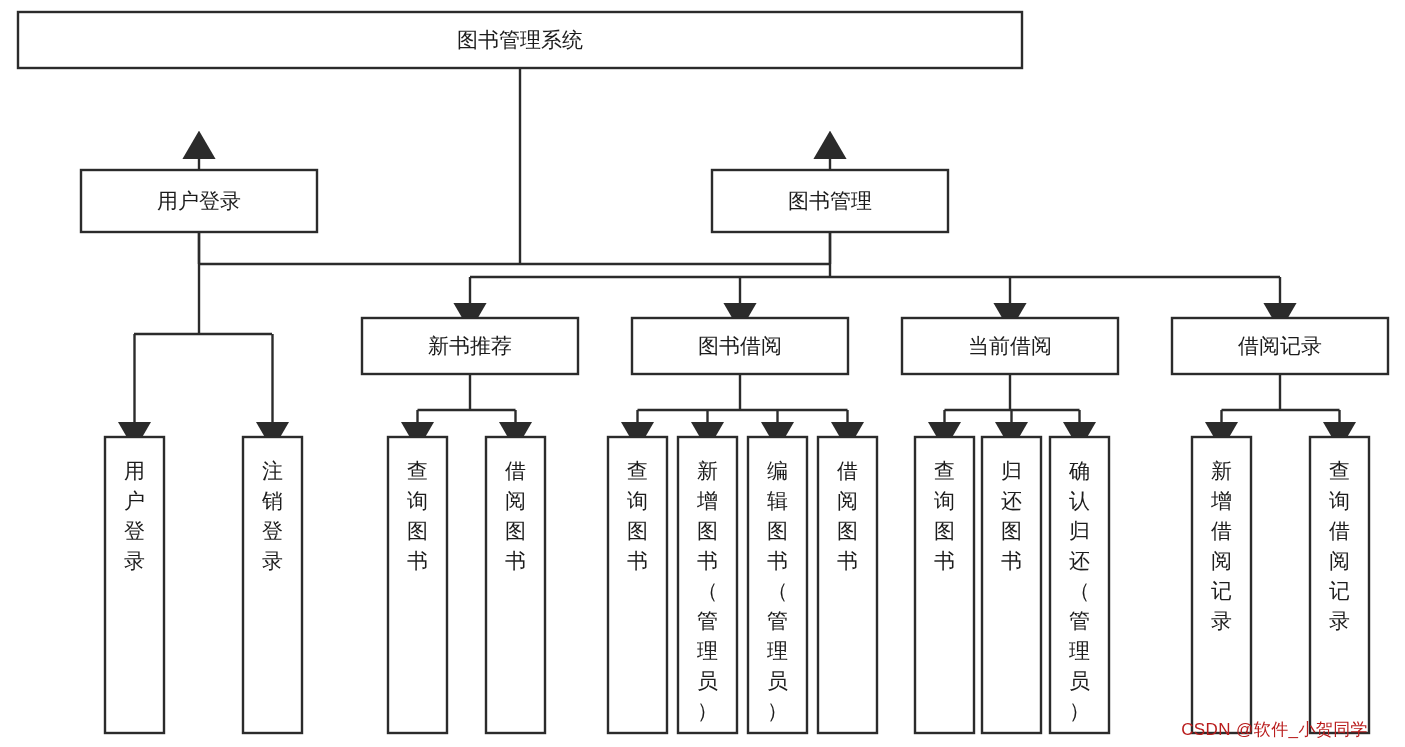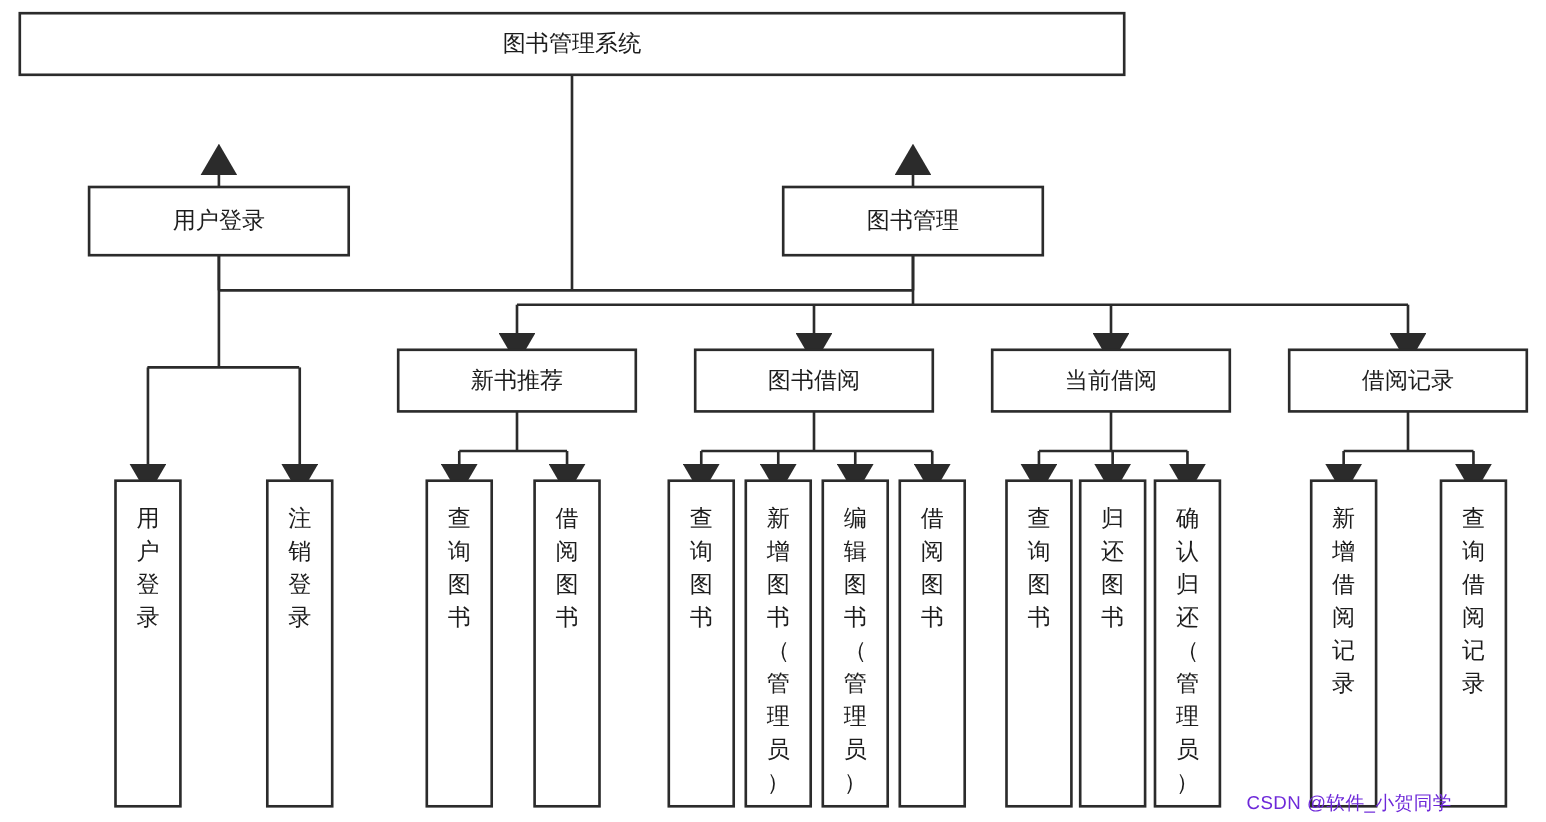--- a/index.html
+++ b/index.html
@@ -11,20 +11,21 @@
     width: 1405px;
     height: 747px;
     font-family: "Liberation Sans", sans-serif;
     overflow: hidden;
   }
   #diagram-root {
     position: relative;
     width: 1328px;
     height: 747px;
     background: #ffffff;
+    padding-left: 48px;
   }
   svg#tree-svg {
     position: absolute;
     left: 0;
     top: 0;
     width: 1405px;
     height: 747px;
     display: block;
   }
   .node-box {
@@ -54,21 +55,21 @@
     font-size: 21px;
     fill: #1c1c1c;
     text-anchor: middle;
   }
   .watermark-text {
     position: absolute;
     right: 8px;
     bottom: 6px;
     font-family: "Liberation Sans", sans-serif;
     font-size: 17px;
-    color: #6d28d9;
+    color: #b91c1c;
     white-space: nowrap;
     letter-spacing: 0.4px;
     pointer-events: none;
   }
 </style>
 </head>
 <body>
 
 <div id="diagram-root">
 

